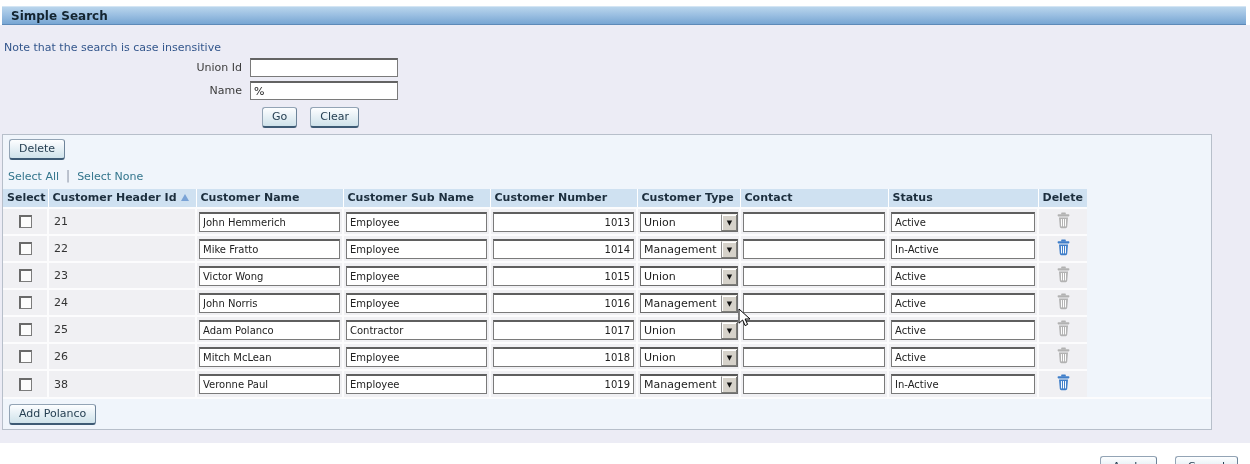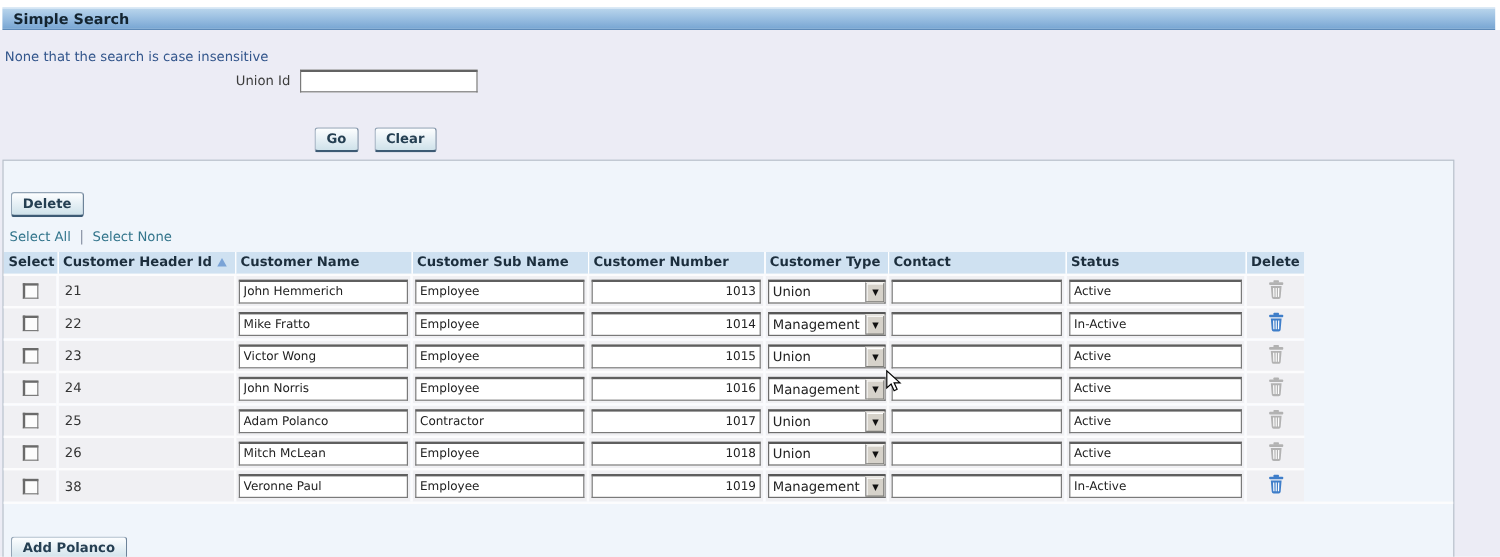--- a/index.html
+++ b/index.html
@@ -38,22 +38,22 @@
   }
   .form-buttons { margin:7px 0 0 262px; display:flex; gap:13px; padding-bottom:6px; }
 
   .oaf-btn {
     background:linear-gradient(#fdfeff, #e8f1f6 45%, #cfe2ea);
     border:1px solid #93a4b5;
     border-bottom:2px solid #3d5a74;
     border-right:1px solid #6d8399;
     border-radius:3px;
     font-family:"DejaVu Sans", sans-serif;
-    font-size:11px; font-weight:bold; color:#253f52;
-    padding:2px 9px 3px 9px; cursor:pointer;margin-top:22px;
+    font-size:11px; font-weight:normal; color:#253f52;
+    padding:2px 9px 3px 9px; cursor:pointer;
   }
 
   
   .grid-panel {
     margin-left:2px; width:1210px;
     background:#f0f5fb;
     border:1px solid #b7bfca;
   }
   .toolbar { padding:4px 0 5px 6px; }
   .links-row { padding:4px 0 6px 5px; font-size:11px; display:flex; align-items:center; }
@@ -132,27 +132,31 @@
 </style>
 </head>
 <body>
 
 <div class="title-bar">
   <span>Simple Search</span>
 </div>
 
 <div class="content">
 
-  <div class="search-note">None that the search is case insensitive</div>
+  <div class="search-note">Note that the search is case insensitive</div>
 
   <div class="form-row">
     <span class="form-label">Union Id</span>
     <input class="text-input" value="" style="">
   </div>
 
+  <div class="form-row">
+    <span class="form-label">Name</span>
+    <input class="text-input" value="%" style="">
+  </div>
 
   <div class="form-buttons">
     <button class="oaf-btn">Go</button>
     <button class="oaf-btn">Clear</button>
   </div>
 
   <div class="grid-panel">
 
     <div class="toolbar">
       <button class="oaf-btn">Delete</button>

